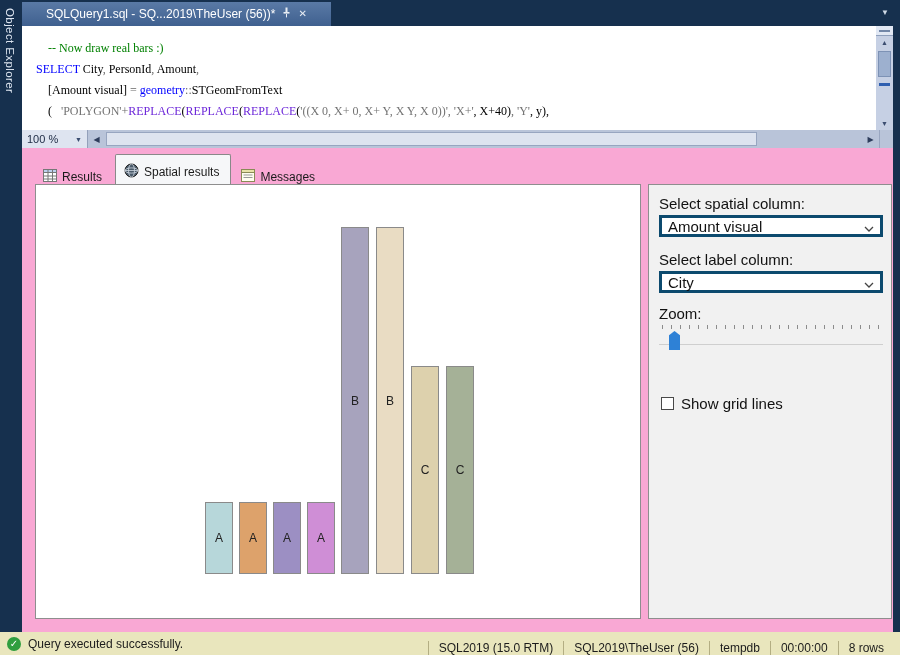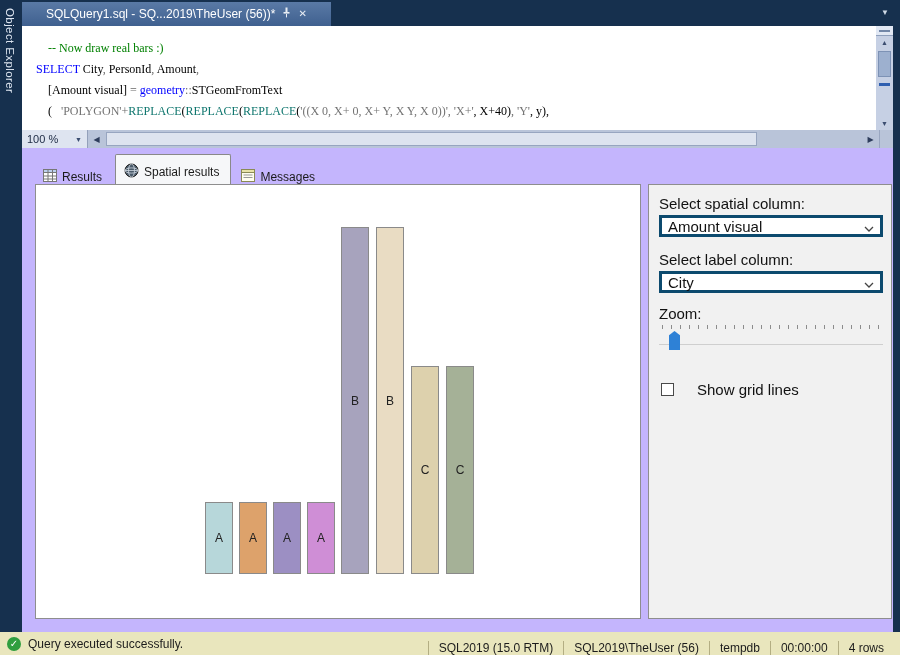--- a/index.html
+++ b/index.html
@@ -15,57 +15,57 @@
   .tab-bar { position:absolute; left:22px; top:0; width:871px; height:26px; background:#16304e; }
   .doc-tab { position:absolute; left:0; top:2px; height:24px; display:flex; align-items:center; gap:7px;
              padding:0 24px; background:linear-gradient(#5a7aa6,#3f608f); color:#fff; font-size:12px; }
   .tab-x { font-size:10px; color:#e8edf4; line-height:1; }
   .tabbar-chevron { position:absolute; right:4px; top:8px; color:#cfd9e6; font-size:8px; }
   
   .editor { position:absolute; left:22px; top:26px; width:871px; height:104px; background:#fff; display:flex; }
   .code { flex:1; padding:12px 0 0 14px; font-family:Liberation Serif, serif;
           font-size:12px; line-height:21px; white-space:pre; overflow:hidden; }
   .tok-keyword{color:#0000ff} .tok-comment{color:#008000} .tok-string{color:#737373}
-  .tok-func{color:#0f766e} .tok-op{color:#6a6a6a} .tok-plain{color:#000}
+  .tok-func{color:#6d28d9} .tok-op{color:#6a6a6a} .tok-plain{color:#000}
   .vscroll { width:17px; background:#c6d0e4; display:flex; flex-direction:column; }
   .splitter { height:10px; background:#e1e8f4; border-bottom:1px solid #8fa0bd; position:relative; }
   .splitter::after { content:""; position:absolute; left:3px; right:3px; top:4px; height:2px; background:#7287a8; }
   .v-arrow { height:13px; display:flex; align-items:center; justify-content:center; font-size:7px; color:#3b4d70; }
   .v-track { flex:1; position:relative; }
   .v-thumb { position:absolute; left:2px; right:2px; top:2px; height:26px; background:#9db0cf; border:1px solid #7d92b5; }
   .v-marker { position:absolute; left:3px; right:3px; top:34px; height:3px; background:#2f5fb0; }
   
   .editor-bottom { position:absolute; left:22px; top:130px; width:871px; height:18px; background:#b9c4d9; display:flex; align-items:stretch; }
   .zoom-combo { width:66px; background:#dee4f0; border-right:1px solid #93a0ba; display:flex; align-items:center;
                 justify-content:space-between; padding:0 5px; font-size:11px; color:#1c2942; }
   .zoom-combo .dd { font-size:7px; color:#3b4d70; }
   .h-arrow { width:17px; display:flex; align-items:center; justify-content:center; color:#2e3d5c; font-size:8px; }
   .h-track { flex:1; position:relative; }
   .h-thumb { position:absolute; left:1px; top:2px; bottom:2px; width:86%; background:#dde3ef; border:1px solid #97a5c0; }
   .h-corner { width:14px; border-left:1px solid #99a6c0; }
   
-  .results-region { position:absolute; left:22px; top:148px; width:871px; height:484px; background:#c4b5fd; }
+  .results-region { position:absolute; left:22px; top:148px; width:871px; height:484px; background:#f9a8d4; }
   .tabs-row { position:absolute; left:13px; top:6px; display:flex; align-items:flex-end; gap:2px; }
   .rtab { display:flex; align-items:center; gap:5px; padding:3px 11px 4px 8px; font-size:12px; color:#1b1b1b; height:23px; }
   .rtab.active { background:#f6f7f9; border:1px solid #898989; border-bottom:none; border-radius:2px 2px 0 0; height:35px; }
   .canvas { position:absolute; left:13px; top:36px; width:606px; height:435px; background:#fff; border:1px solid #8e8e8e; }
   .bar { position:absolute; bottom:44px; width:28px; border:1px solid #8a8a8a;
          display:flex; align-items:center; justify-content:center; font-size:12px; color:#222; }
   
   .side-panel { position:absolute; left:626px; top:36px; width:244px; height:435px; background:#f1f1f1;
                 border:1px solid #8e8e8e; font-size:15px; color:#111; }
   .sp-label { position:absolute; left:10px; }
   .combo { position:absolute; left:10px; width:224px; height:22px; background:#fff; border:3px solid #0c4a6e;
            display:flex; align-items:center; justify-content:space-between; padding:0 6px; }
   .slider-ticks { position:absolute; left:13px; top:140px; width:219px; height:4px;
                   background:repeating-linear-gradient(to right,#8c8c8c 0 1px,transparent 1px 9px); }
   .slider-track { position:absolute; left:10px; top:159px; width:224px; height:1px; background:#cfcfcf; }
   .slider-thumb { position:absolute; left:20px; top:146px; width:11px; height:19px; background:#2e81d6;
                   clip-path:polygon(50% 0,100% 22%,100% 100%,0 100%,0 22%); }
-  .checkbox-row { position:absolute; left:12px; top:196px; display:flex; align-items:center; gap:23px; }
+  .checkbox-row { position:absolute; left:12px; top:210px; display:flex; align-items:center; gap:7px; }
   .cbox { width:13px; height:13px; background:#fff; border:1px solid #494949; }
   
   .status-bar { position:absolute; left:0; top:632px; width:900px; height:23px; background:#e9e6bd;
                 display:flex; align-items:center; font-size:12px; color:#1c1c1c; }
   .status-msg { display:flex; align-items:center; gap:7px; padding-left:7px; }
   .check-circle { width:14px; height:14px; border-radius:50%; background:#2f9e3f; color:#fff; font-size:10px;
                   display:flex; align-items:center; justify-content:center; }
   .status-right { margin-left:auto; display:flex; height:100%; align-items:flex-end; padding-right:6px; }
   .seg { display:flex; align-items:center; padding:0 10px; border-left:1px solid #b3ae83; }
 </style>
@@ -212,15 +212,15 @@
 <div class="status-bar">
   <div class="status-msg">
     <span class="check-circle">✓</span>
     <span>Query executed successfully.</span>
   </div>
   <div class="status-right">
     <span class="seg">SQL2019 (15.0 RTM)</span>
     <span class="seg">SQL2019\TheUser (56)</span>
     <span class="seg">tempdb</span>
     <span class="seg">00:00:00</span>
-    <span class="seg">4 rows</span>
+    <span class="seg">8 rows</span>
   </div>
 </div>
 
 </body></html>

